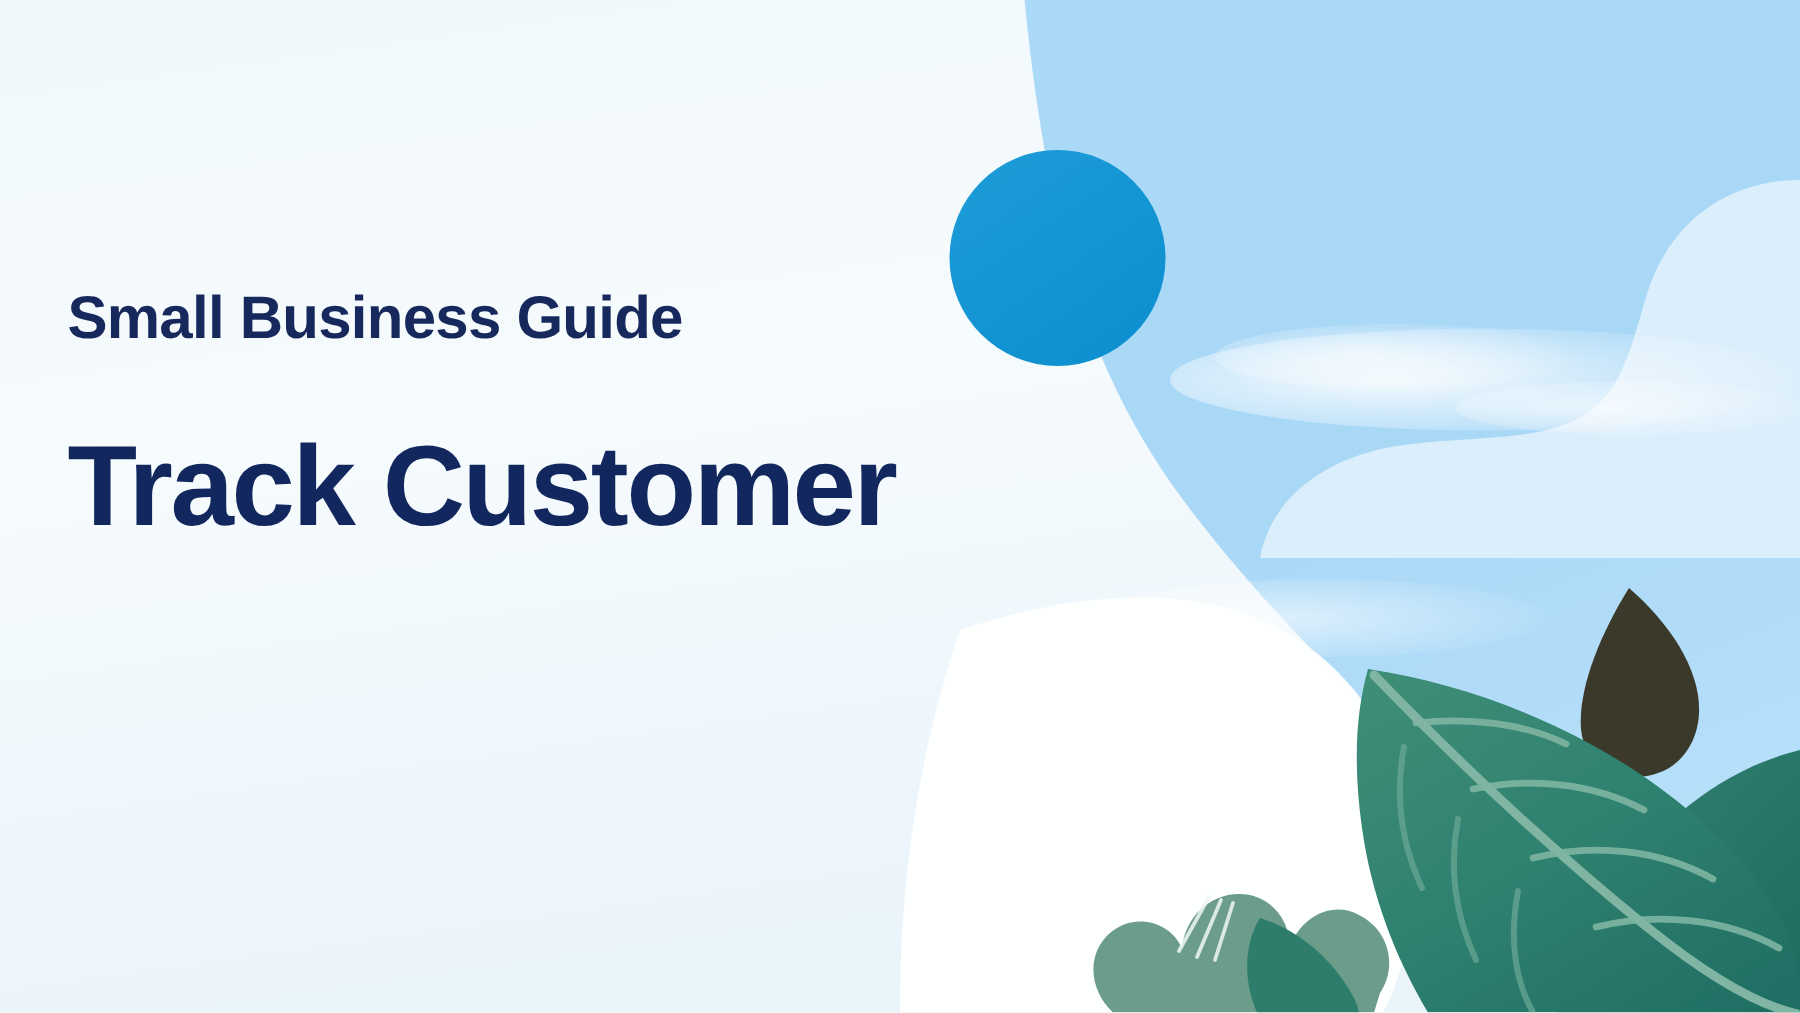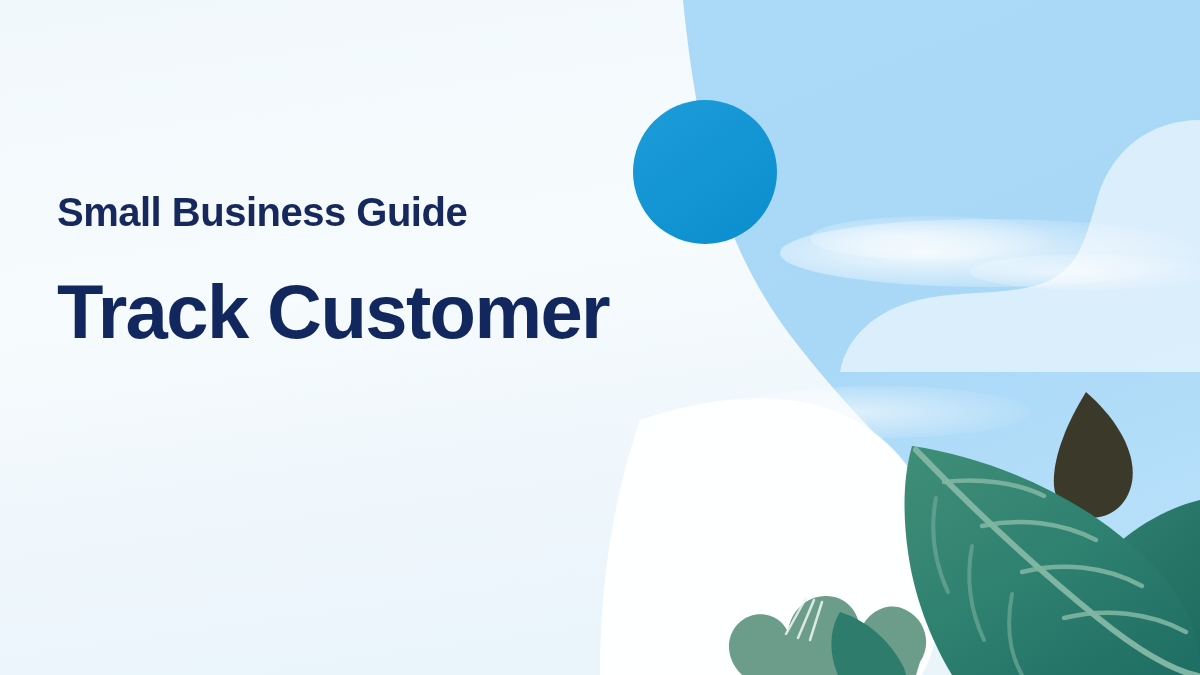--- a/index.html
+++ b/index.html
@@ -28,40 +28,39 @@
     display: block;
   }
 
   #textLayer {
     position: absolute;
     left: 0;
     top: 0;
     width: 660px;
     height: 602px;
     pointer-events: none;
-    margin-left: 12px;
   }
 
   .eyebrow {
     position: absolute;
     left: 45px;
     top: 190px;
     font-size: 40px;
     font-weight: 700;
     letter-spacing: -0.5px;
     color: #17295c;
     line-height: 1.12;
     white-space: nowrap;
     pointer-events: auto;
   }
 
   .headline {
     position: absolute;
     left: 45px;
-    top: 268px;
+    top: 281px;
     font-size: 76px;
     font-weight: 700;
     letter-spacing: -1.6px;
     color: #12275e;
     line-height: 1.17;
     pointer-events: auto;
   }
   .headline .ln { display: block; }
 </style>
 </head>

